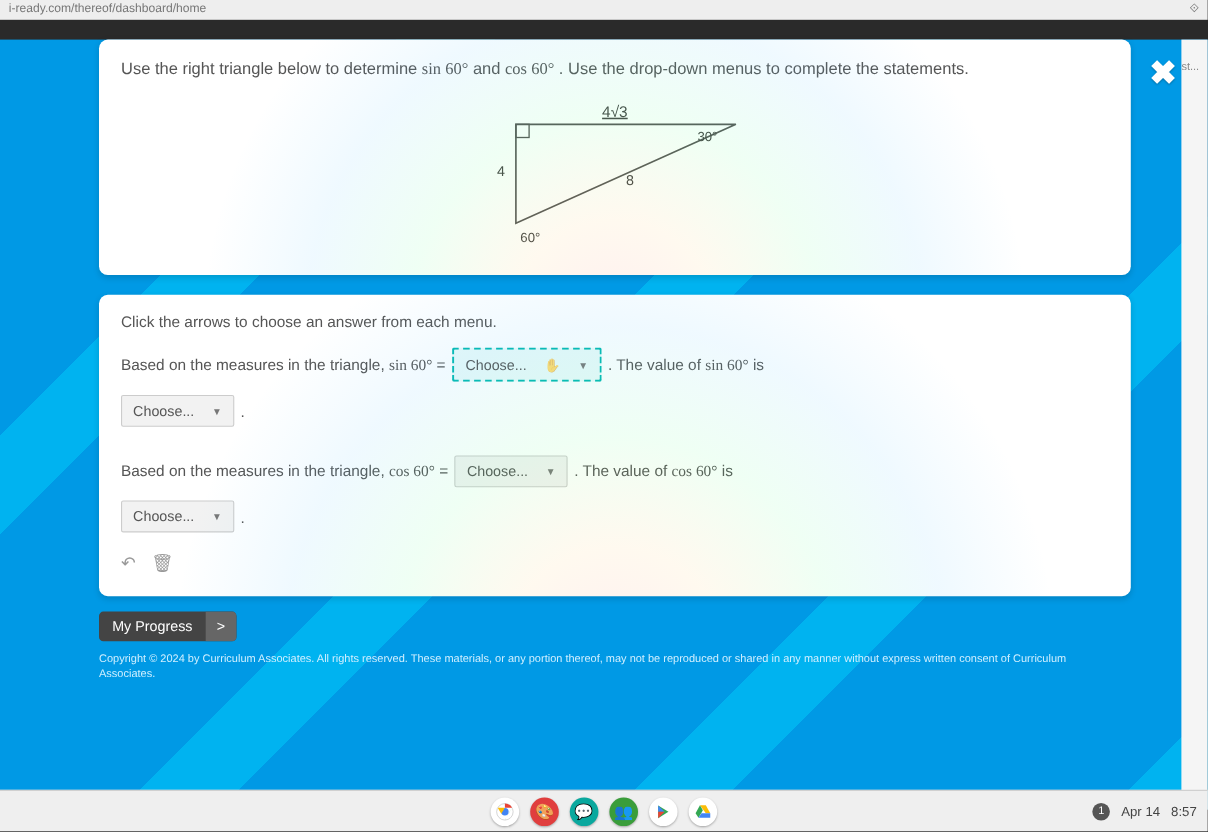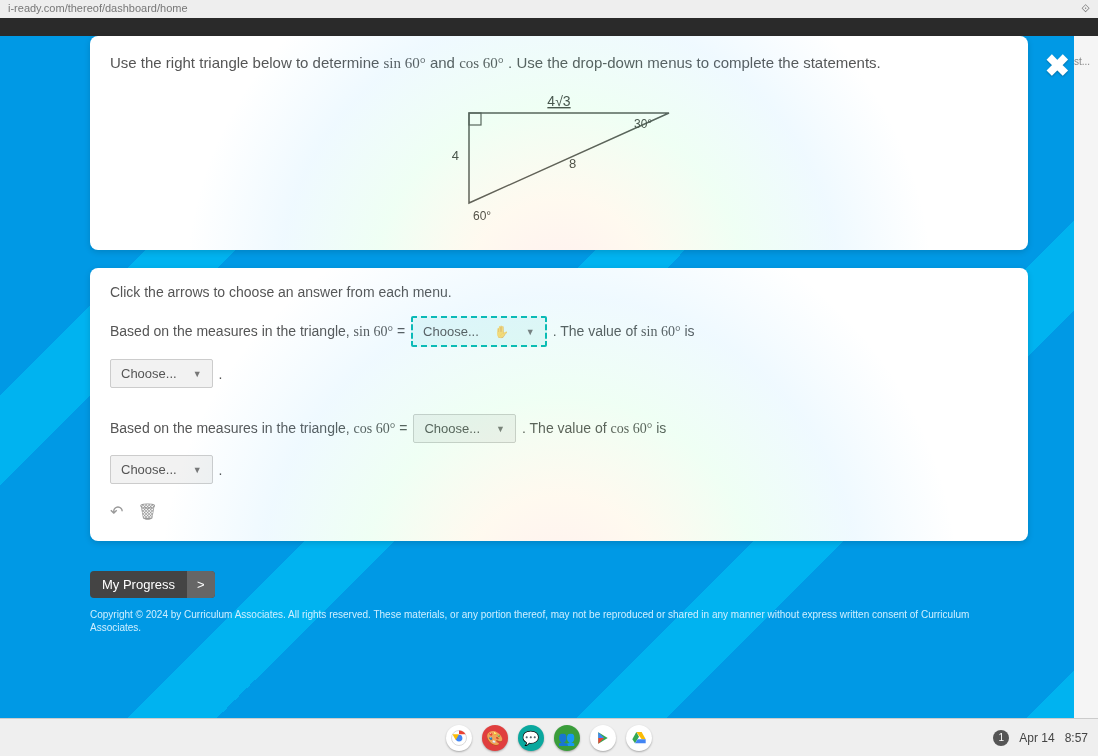--- a/index.html
+++ b/index.html
@@ -87,21 +87,21 @@
   cursor:pointer;
   border-radius:2px;
 }
 .dd.active { border:2px dashed #00b8b0; background:#eafaf9; }
 .dd .caret { font-size:9px; color:#777; }
 .cursor-icon { font-size:12px; opacity:.6; }
 .toolbar { display:flex; gap:14px; margin-top:18px; }
 .tool-btn { color:#999; font-size:16px; cursor:pointer; }
 .progress-btn {
   position: relative;
-  margin: 16px 0 0 90px;
+  margin: 0 0 0 90px;
   display:inline-flex; align-items:center;
   background:#444; color:#fff;
   border-radius:4px; overflow:hidden;
   font-size:13px;
 }
 .progress-btn .label { padding:6px 12px; }
 .progress-btn .arrow { background:#666; padding:6px 10px; }
 .copyright { color:#cfefff; font-size:10px; margin:10px 81px 0 90px; line-height:1.3; }
 .taskbar {
   position:absolute; bottom:0; left:0; right:0;

